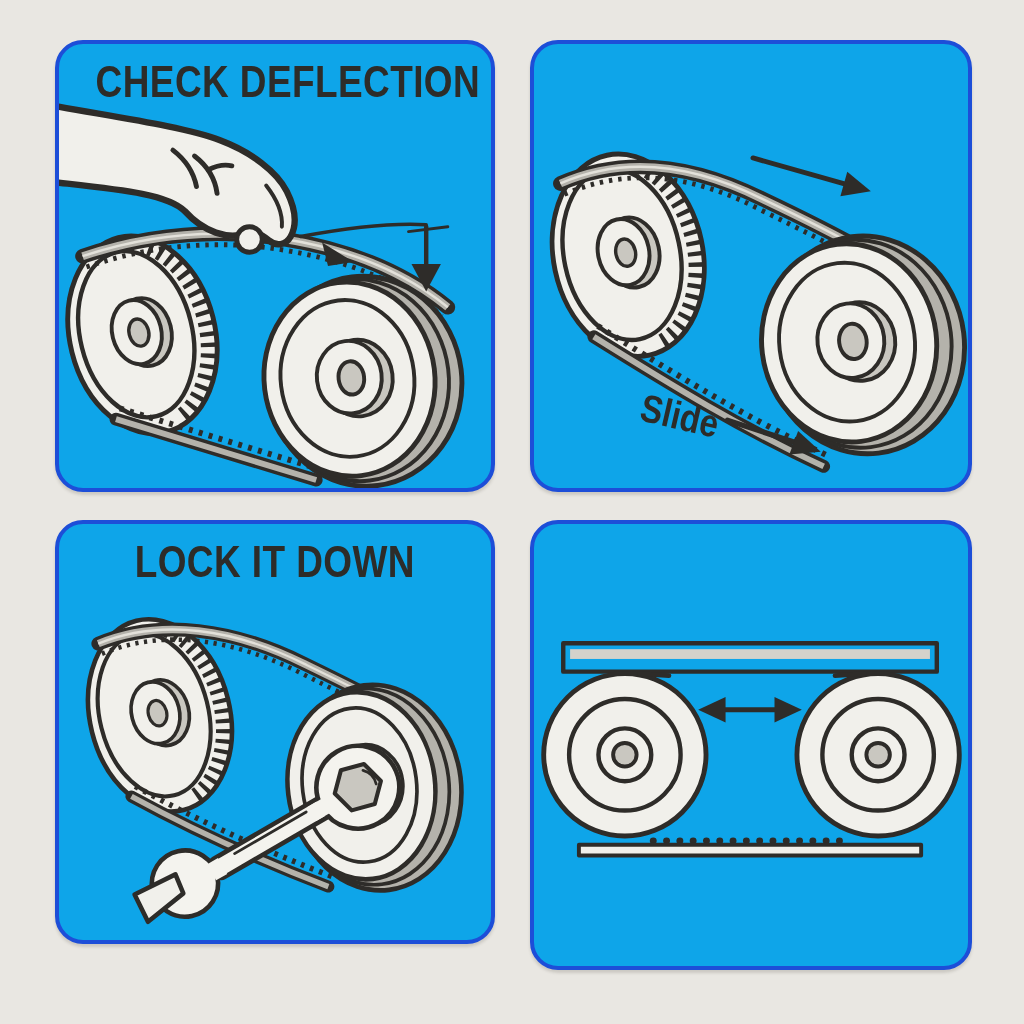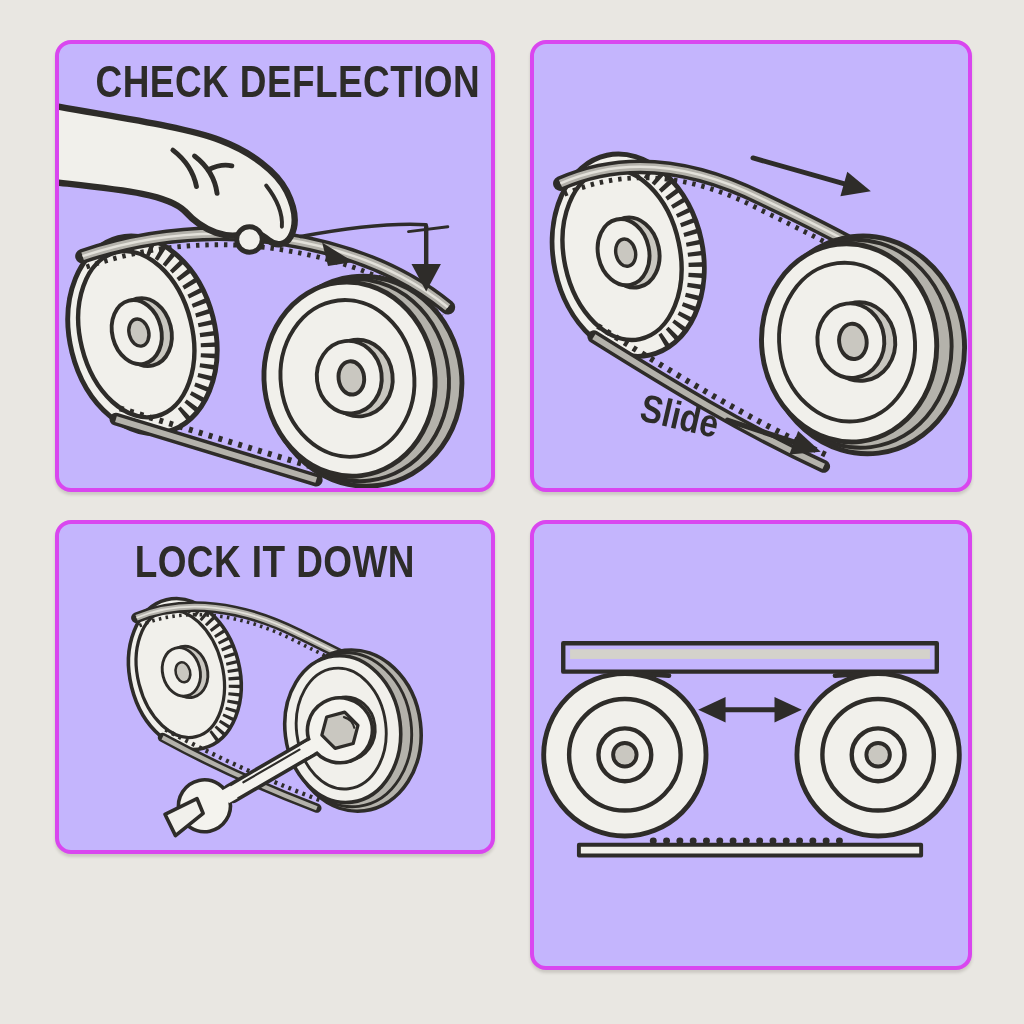--- a/index.html
+++ b/index.html
@@ -4,28 +4,28 @@
 <title>Belt Tensioning Instruction Sheet</title>
 <style>
   html,body{margin:0;padding:0;background:#e9e7e2;}
   .page{
     position:relative;width:1024px;height:1024px;overflow:hidden;
     background:#e9e7e2;
     font-family:"Liberation Sans","DejaVu Sans",sans-serif;
   }
   .panel{
     position:absolute;box-sizing:border-box;
-    background:#c4b5fd;
-    border:4px solid #d946ef;border-radius:16px;
+    background:#0ea5e9;
+    border:4px solid #1d4ed8;border-radius:28px;
     box-shadow:0 3px 3px rgba(70,66,58,0.18);
     overflow:hidden;
   }
   .panel-1{left:55px;top:40px;width:440px;height:452px;}
   .panel-2{left:530px;top:40px;width:442px;height:452px;}
-  .panel-3{left:55px;top:520px;width:440px;height:334px;}
+  .panel-3{left:55px;top:520px;width:440px;height:424px;}
   .panel-4{left:530px;top:520px;width:442px;height:450px;}
   .panel-title{
     position:absolute;top:16px;left:0;right:0;margin:0;
     text-align:center;font-weight:700;font-size:44px;line-height:1;
     color:#2d2c29;white-space:nowrap;z-index:3;
   }
   .panel-title>span{display:inline-block;transform:scaleX(0.84);letter-spacing:0.5px;}
   .illus{position:absolute;left:0;top:0;width:100%;height:100%;display:block;z-index:1;}
   .slide-label{
     position:absolute;left:112px;top:342px;z-index:4;

